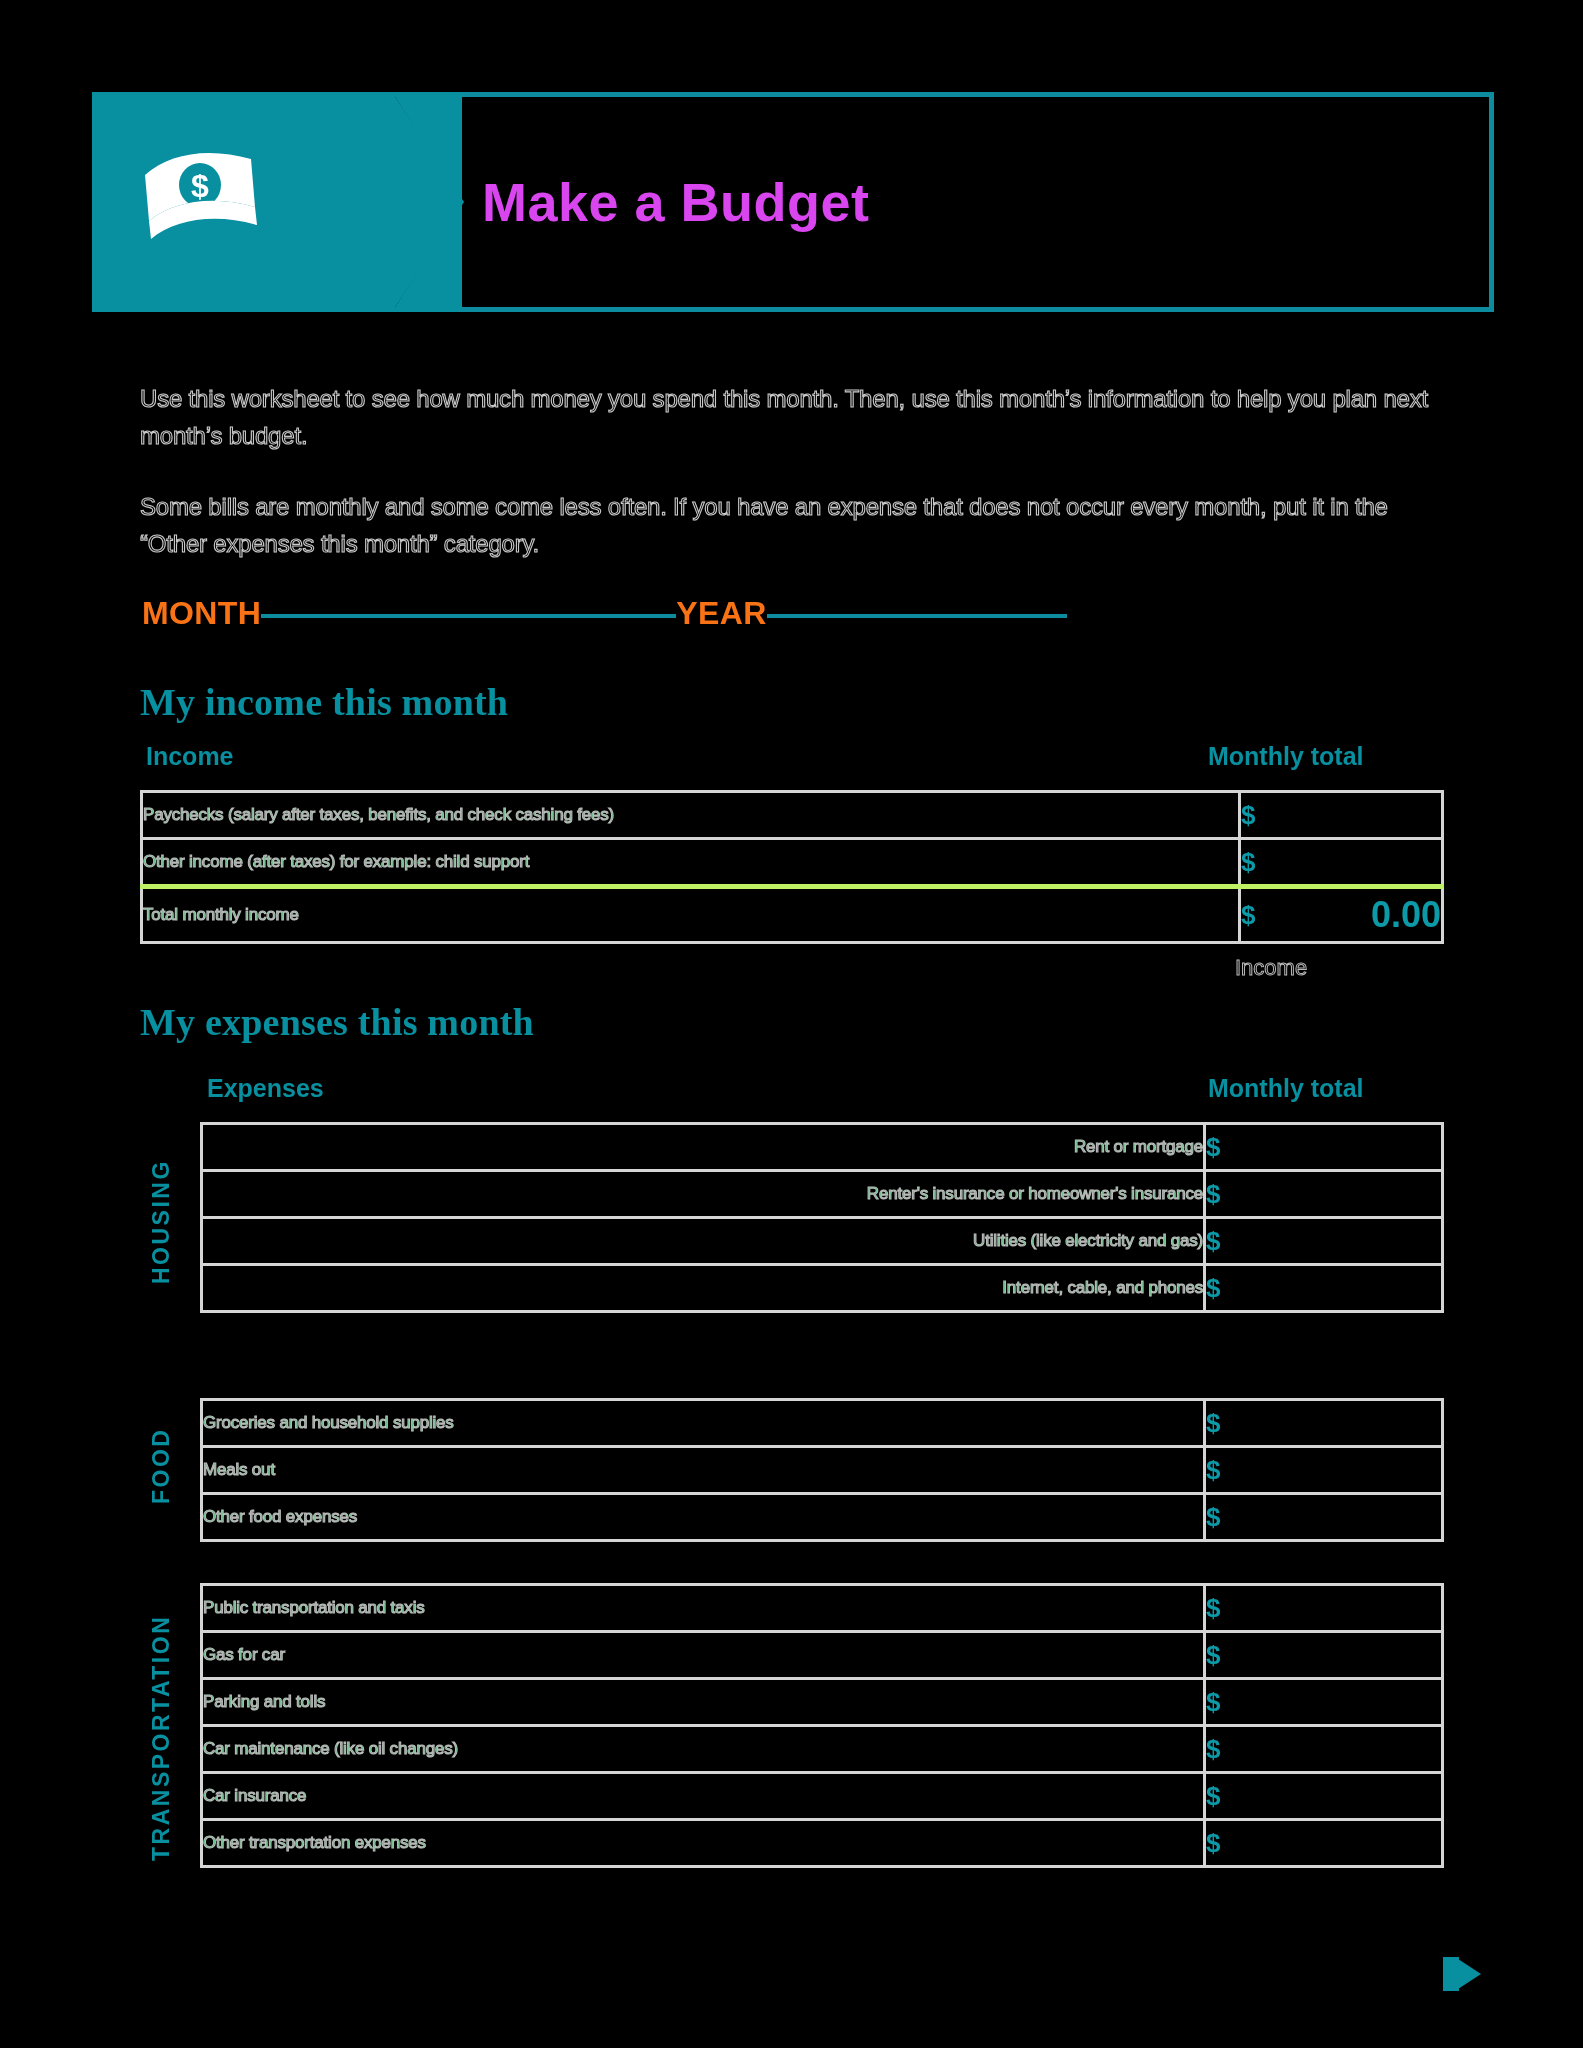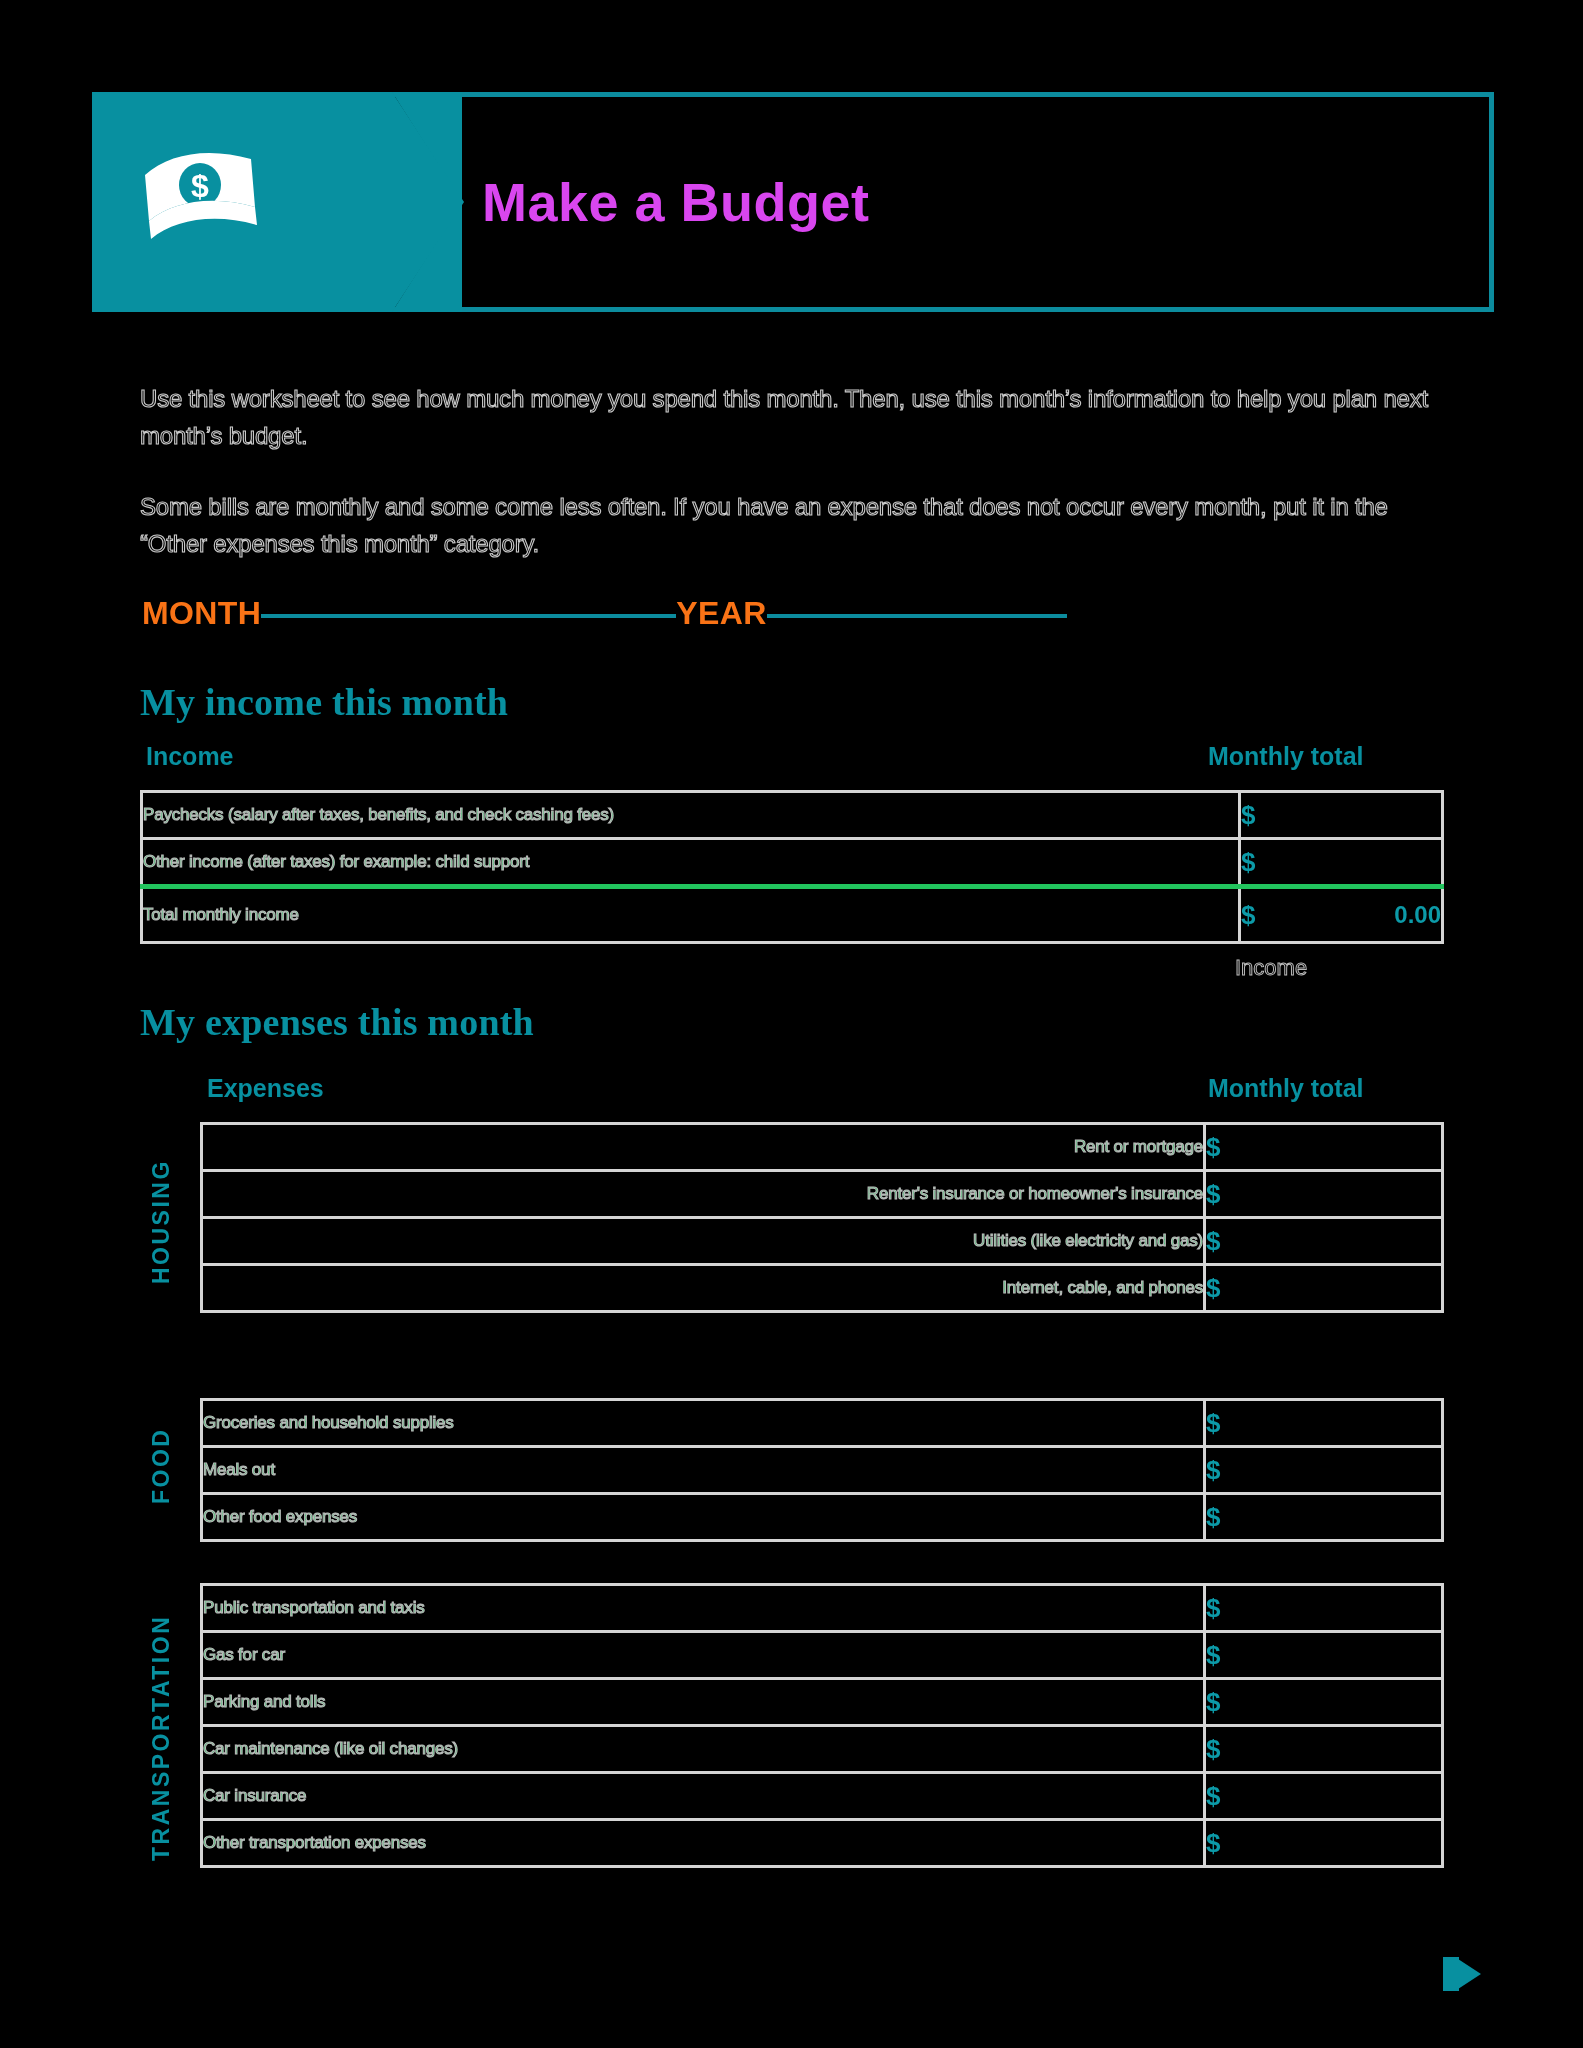--- a/index.html
+++ b/index.html
@@ -153,27 +153,27 @@
     letter-spacing: -0.2px;
   }
   .cell-amount {
     padding-left: 12px;
     padding-right: 14px;
     color: #0c9aa8;
     font-size: 26px;
     font-weight: bold;
   }
   .amt-row { display: flex; justify-content: space-between; align-items: center; }
-  .amt-value { font-size: 24px; }
+  .amt-value { font-size: 36px; }
 
   
   #income-table { left: 140px; top: 790px; width: 1295px; }
   #income-table td.c-lab { width: 1095px; }
   #income-table td.c-amt { width: 200px; }
-  #income-table tr.total-row td { border-top: 5px solid #22c55e; }
+  #income-table tr.total-row td { border-top: 5px solid #bef264; }
   #income-table tr.total-row td { height: 52px; }
 
   .income-note {
     position: absolute;
     left: 1235px;
     top: 955px;
     font-size: 22px;
     color: #000000;
     -webkit-text-stroke: 1px #b9b9b9;
   }

